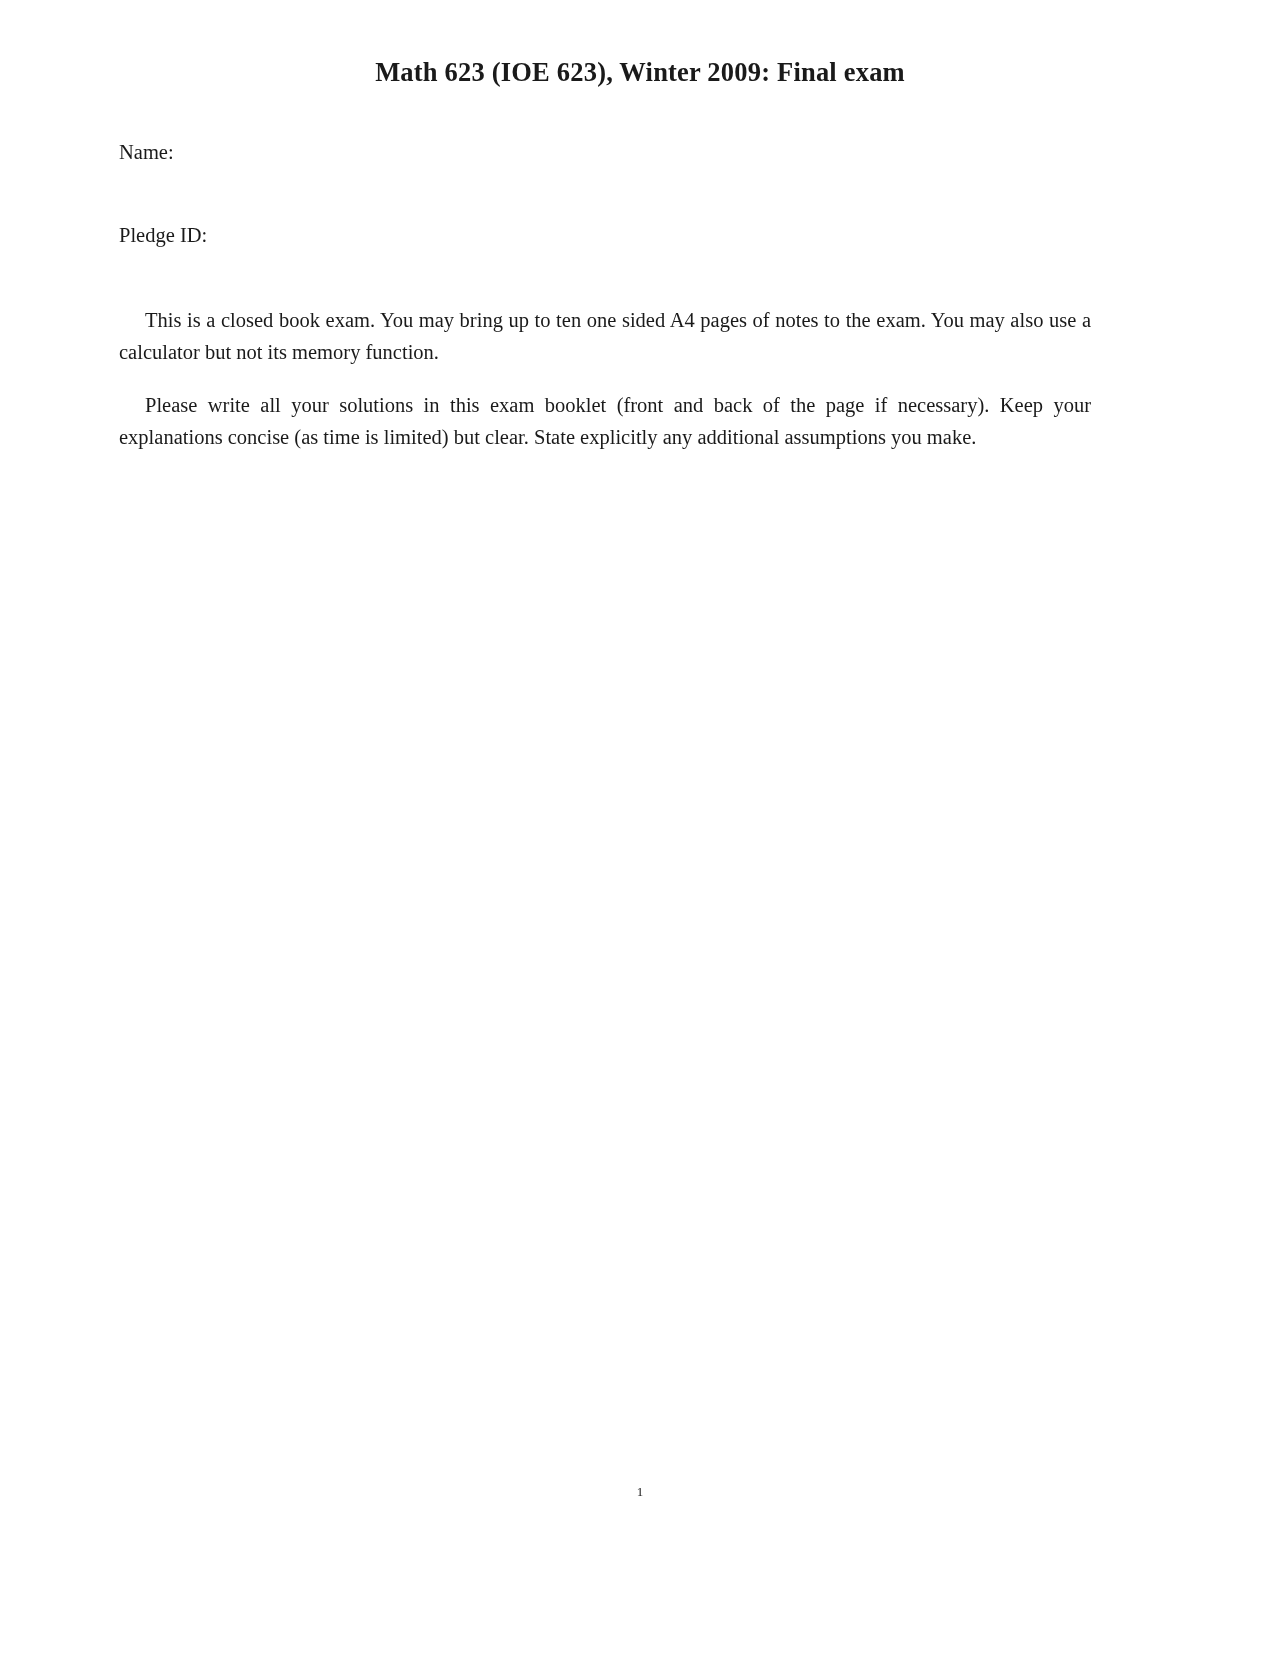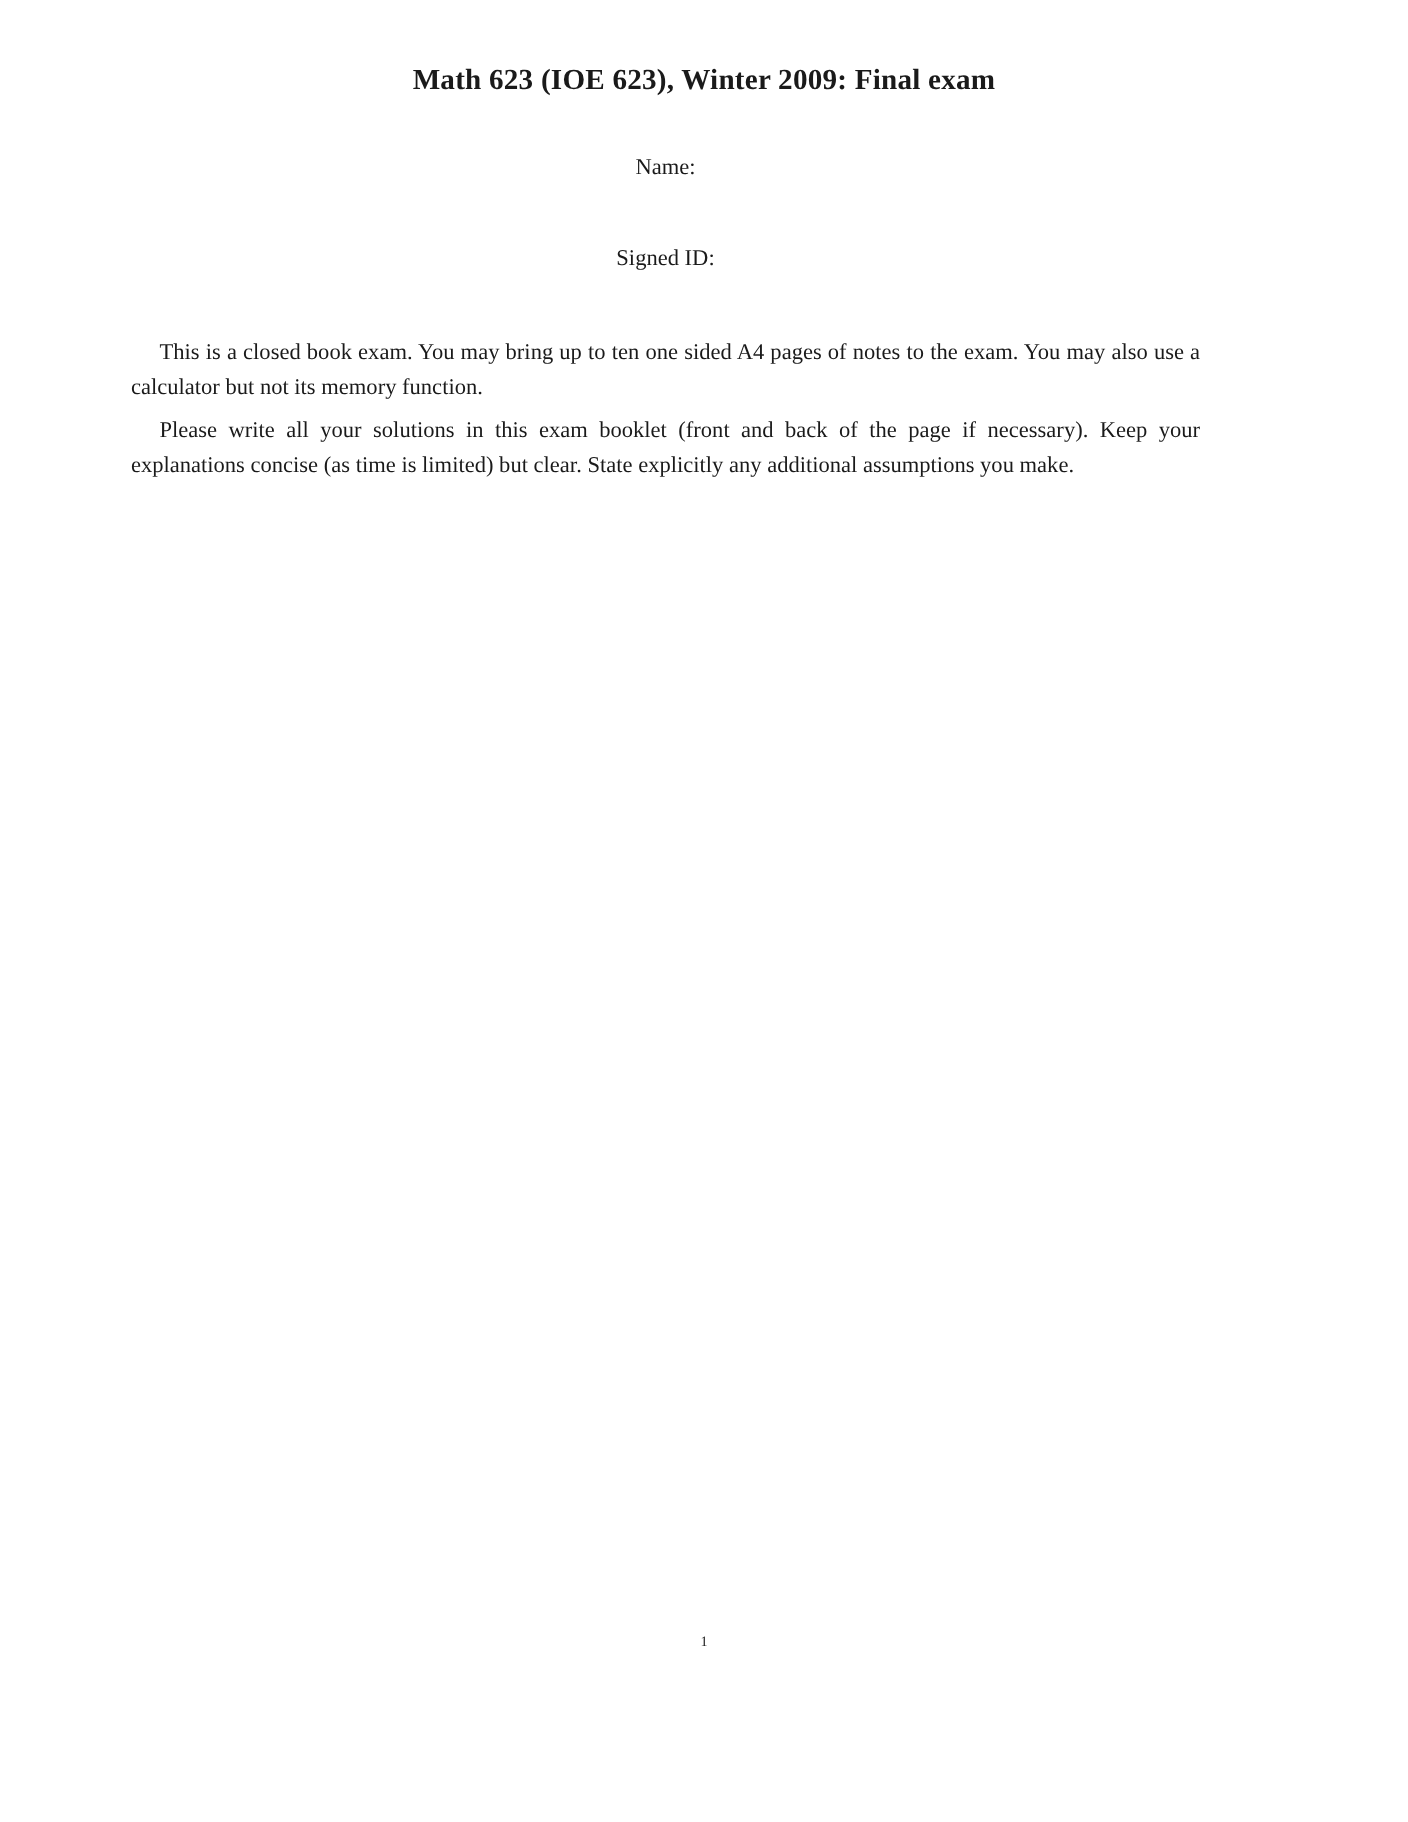--- a/index.html
+++ b/index.html
@@ -43,35 +43,34 @@
     position: absolute;
     top: 140px;
     left: 119px;
     width: 972px;
   }
 
   .field-line {
     font-size: 20.5px;
     line-height: 1.25;
     margin: 0;
-    text-align: center;
   }
   .gap-name-id { height: 57px; }
   .gap-after-id { height: 57px; }
 
   .para {
     font-size: 20.5px;
     line-height: 1.56;
     margin: 0;
     text-align: justify;
     text-indent: 26px;
     text-justify: inter-word;
     hyphens: none;
   }
-  .para + .para { margin-top: 7px; }
+  .para + .para { margin-top: 21px; }
 
   .pledge-block {
     margin-top: 59px;
     text-align: center;
     font-size: 20.5px;
   }
   .pledge {
     font-style: italic;
     display: inline-block;
     letter-spacing: 0.15px;
@@ -103,21 +102,21 @@
 <div class="page">
 
   <div class="doc-title">Math 623 (IOE 623), Winter 2009: Final exam</div>
 
   <div class="content">
 
     <p class="field-line">Name:</p>
 
     <div class="gap-name-id"></div>
 
-    <p class="field-line">Signed ID:</p>
+    <p class="field-line">Pledge ID:</p>
 
     <div class="gap-after-id"></div>
 
     <p class="para">This is a closed book exam. You may bring up to ten one sided A4 pages of notes to the exam. You may also use a calculator but not its memory function.</p>
 
     <p class="para">Please write all your solutions in this exam booklet (front and back of the page if necessary). Keep your explanations concise (as time is limited) but clear. State explicitly any additional assumptions you make.</p>
 
 
 
 

